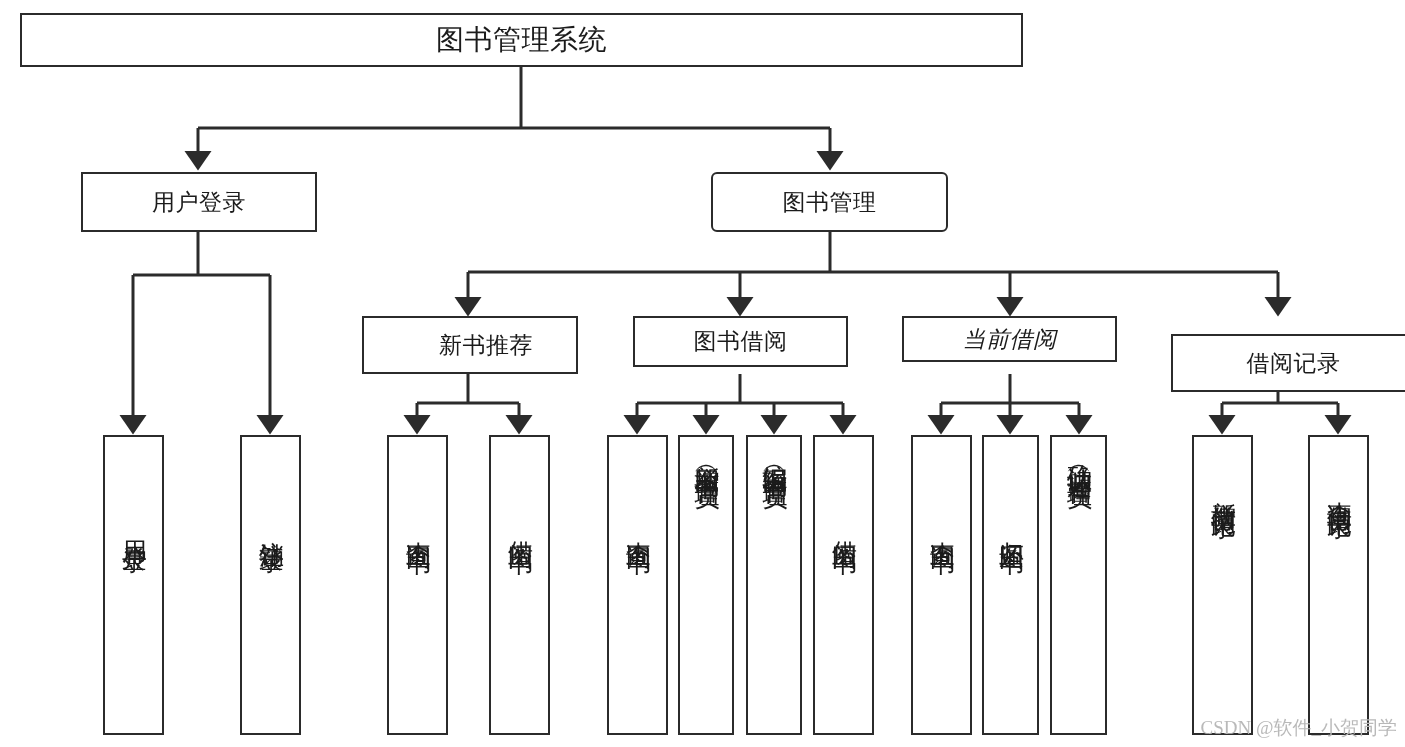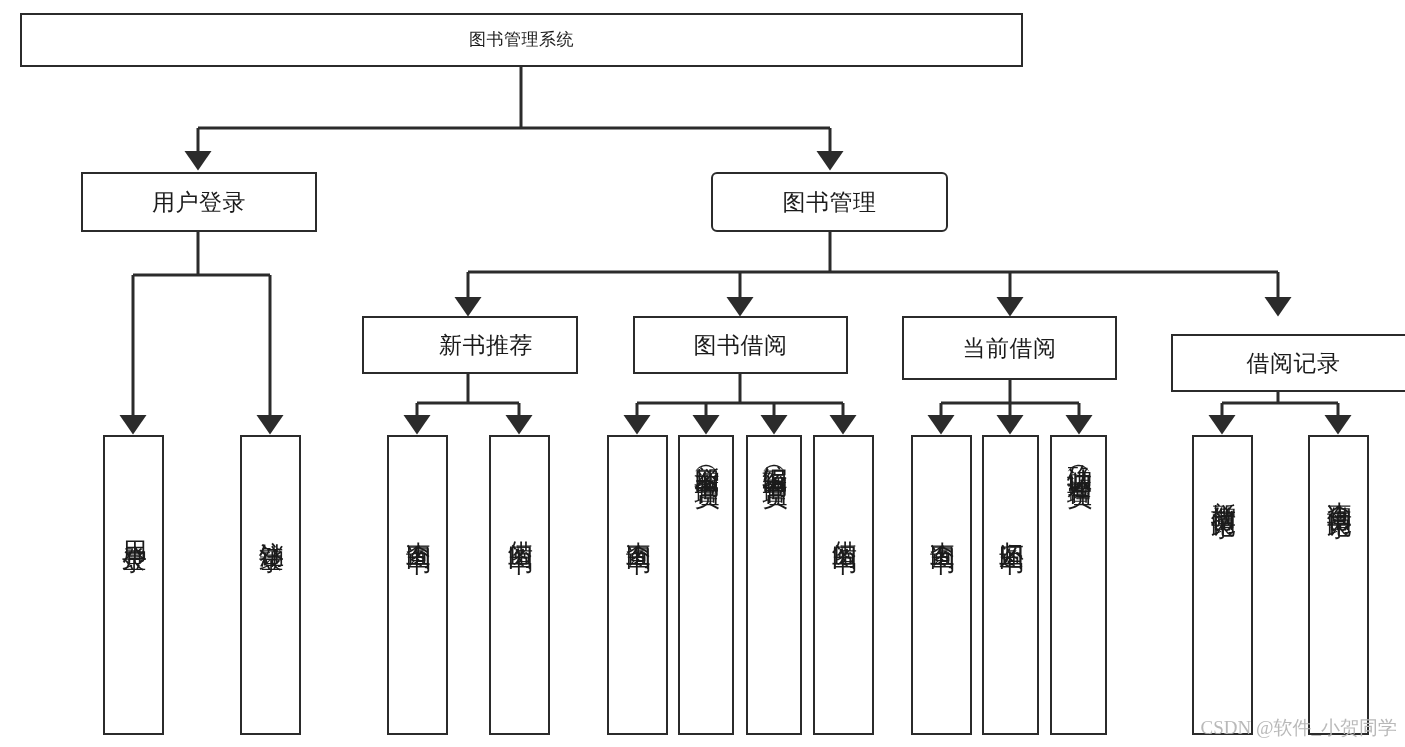--- a/index.html
+++ b/index.html
@@ -39,21 +39,21 @@
     color: #1b1b1b;
     line-height: 1.15;
     white-space: nowrap;
     text-align: center;
     letter-spacing: 0.5px;
   }
   .nodebox.horiz .lbl {
     font-size: 23px;
   }
   .nodebox.title .lbl {
-    font-size: 17px;
+    font-size: 28px;
   }
   .nodebox.vert {
     align-items: flex-start;
     justify-content: center;
     padding-top: 10px;
   }
   .nodebox.vert .lbl {
     writing-mode: vertical-rl;
     text-orientation: upright;
     font-size: 25px;
@@ -133,24 +133,24 @@
   <div class="nodebox horiz" style="left:81px; top:172px; width:236px; height:60px;">
     <span class="lbl">用户登录</span>
   </div>
   <div class="nodebox horiz" style="left:711px; top:172px; width:237px; height:60px;border-radius:6px;">
     <span class="lbl">图书管理</span>
   </div>
 
   <div class="nodebox horiz" style="left:362px; top:316px; width:216px; height:58px;padding-left:32px;">
     <span class="lbl">新书推荐</span>
   </div>
-  <div class="nodebox horiz" style="left:633px; top:316px; width:215px; height:58px;">
+  <div class="nodebox horiz" style="left:633px; top:316px; width:215px; height:51px;">
     <span class="lbl">图书借阅</span>
   </div>
-  <div class="nodebox horiz" style="left:902px; top:316px; width:215px; height:64px;">
+  <div class="nodebox horiz" style="left:902px; top:316px; width:215px; height:46px;font-style:italic;">
     <span class="lbl">当前借阅</span>
   </div>
   <div class="nodebox horiz" style="left:1171px; top:334px; width:245px; height:58px;">
     <span class="lbl">借阅记录</span>
   </div>
 
   <div class="nodebox vert" style="left:103px; top:435px; width:61px; height:300px; padding-top:84px;">
     <span class="lbl">用户登录</span>
   </div>
   <div class="nodebox vert" style="left:240px; top:435px; width:61px; height:300px; padding-top:84px;">

